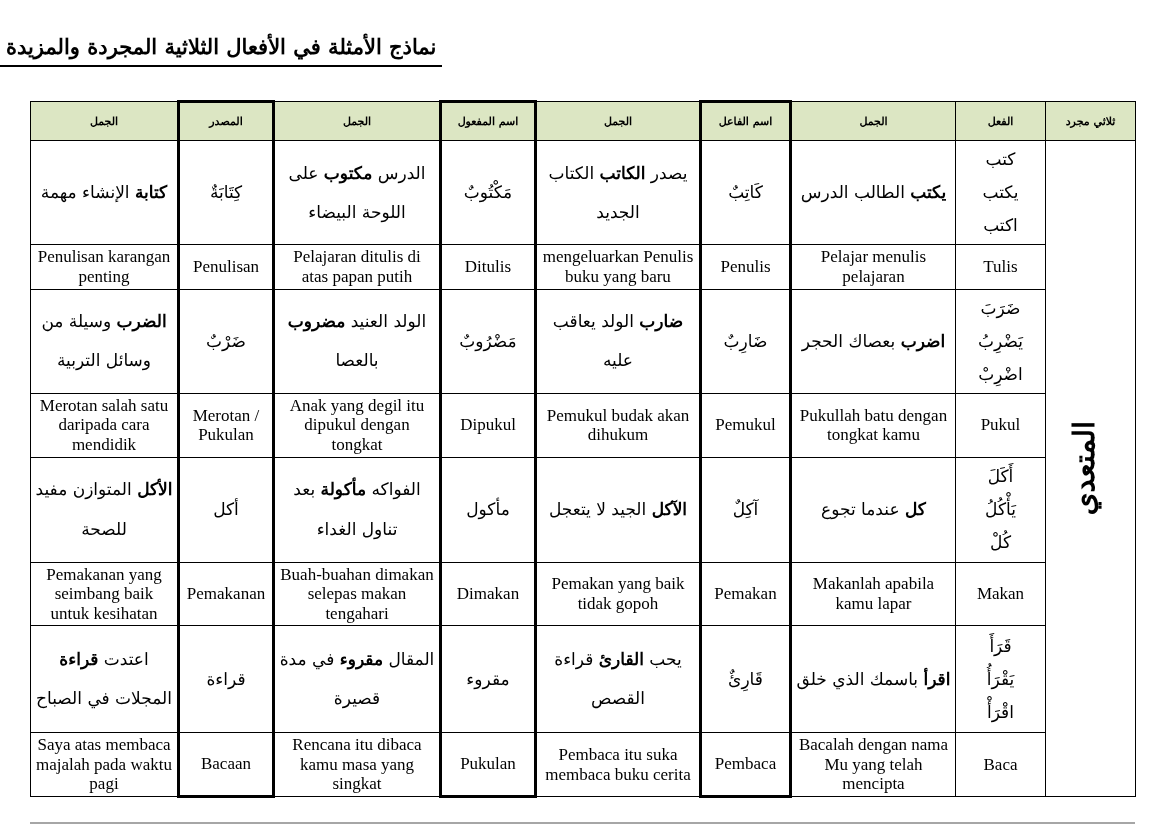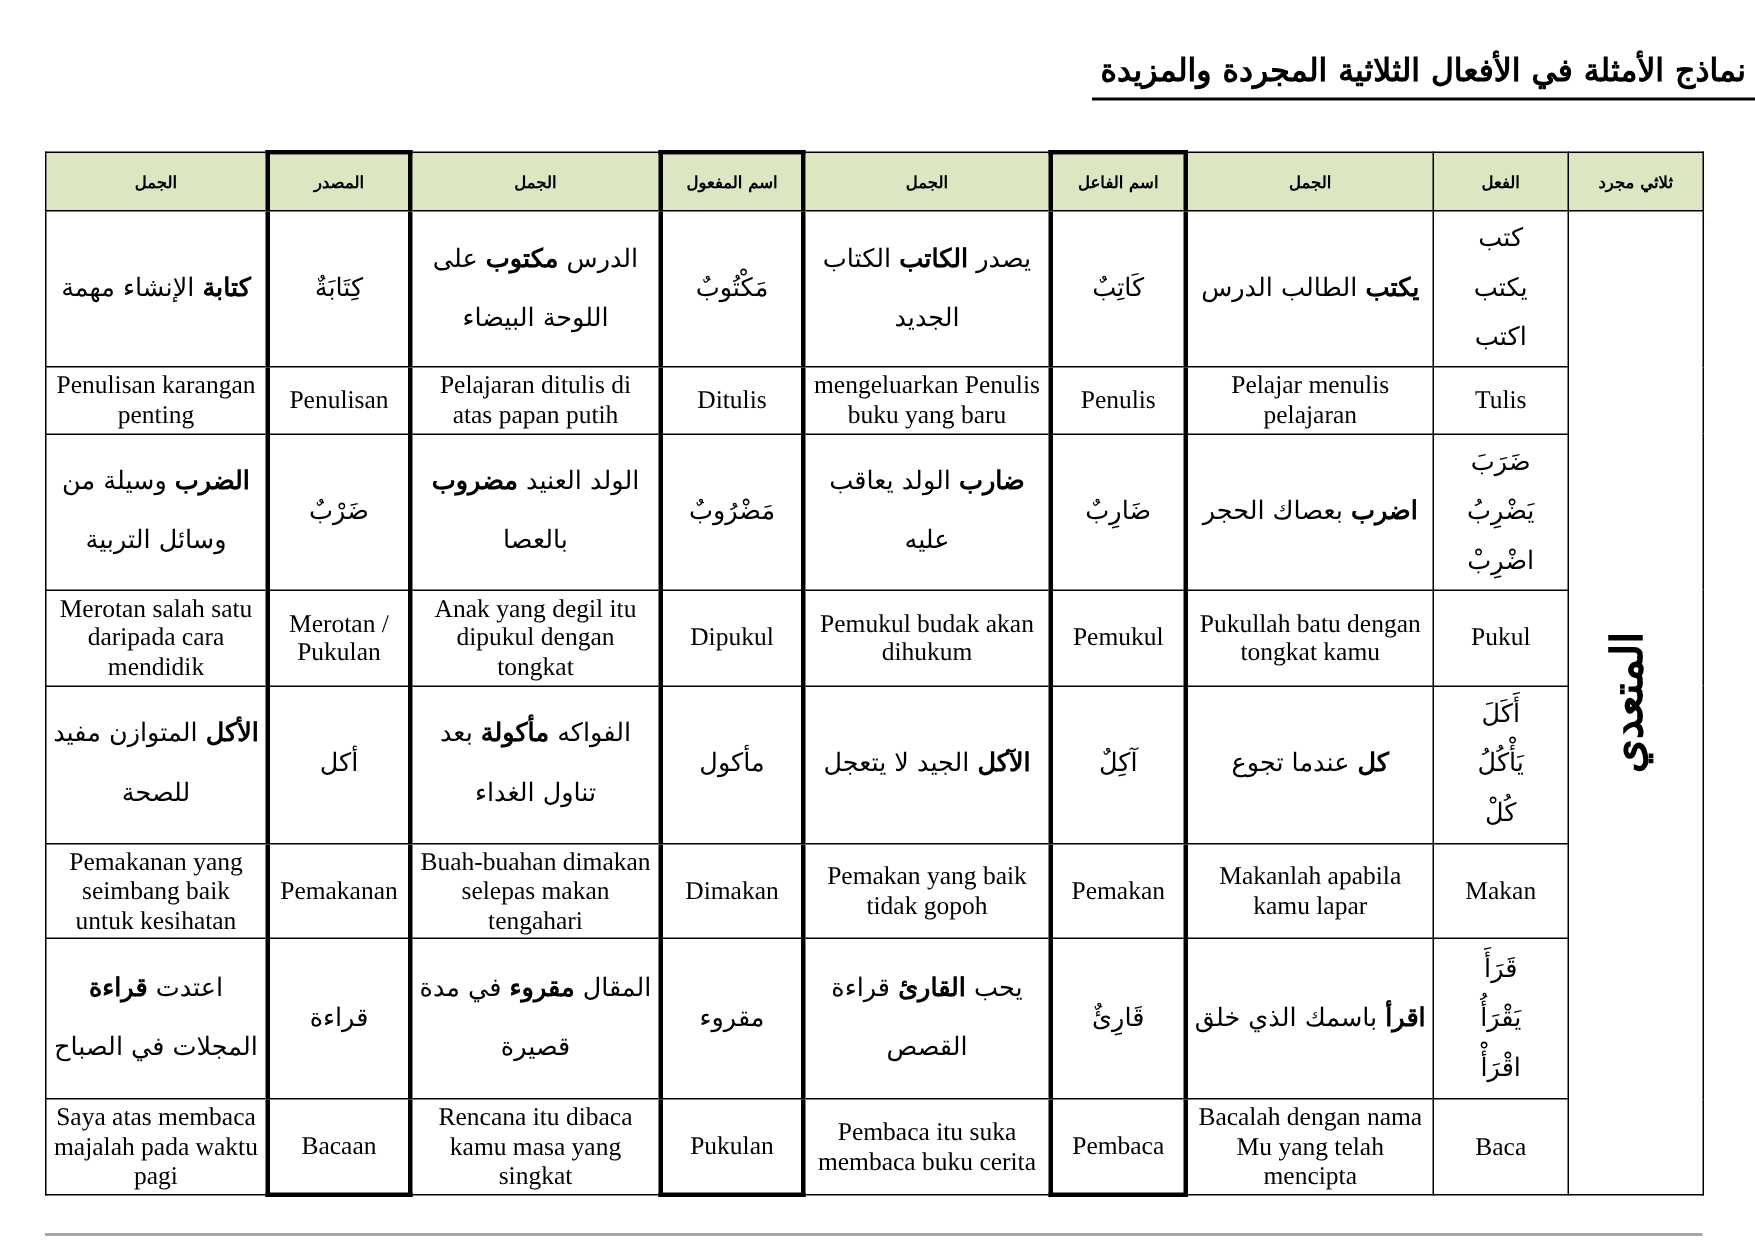--- a/index.html
+++ b/index.html
@@ -6,21 +6,21 @@
     --header-bg:#dce6c3;
     --accent-blue:#4f81bd;
     --footer-line:#a6a6a6;
   }
   html,body{margin:0;padding:0;}
   body{
     width:1170px;height:827px;background:#ffffff;overflow:hidden;
     font-family:"Liberation Sans",sans-serif;color:#000;
   }
   .page-title{
-    text-align:right;margin-top:34px;height:52px;
+    text-align:left;margin-top:34px;height:52px;
   }
   .page-title span{
     display:inline-block;font-family:"DejaVu Serif",serif;
     font-size:21px;font-weight:bold;direction:rtl;
     border-bottom:2px solid #000;padding:0 6px 6px 6px;
   }
   table.verbs{
     table-layout:fixed;border-collapse:collapse;
     width:1105px;margin:14px 35px 0 30px;direction:rtl;
   }

